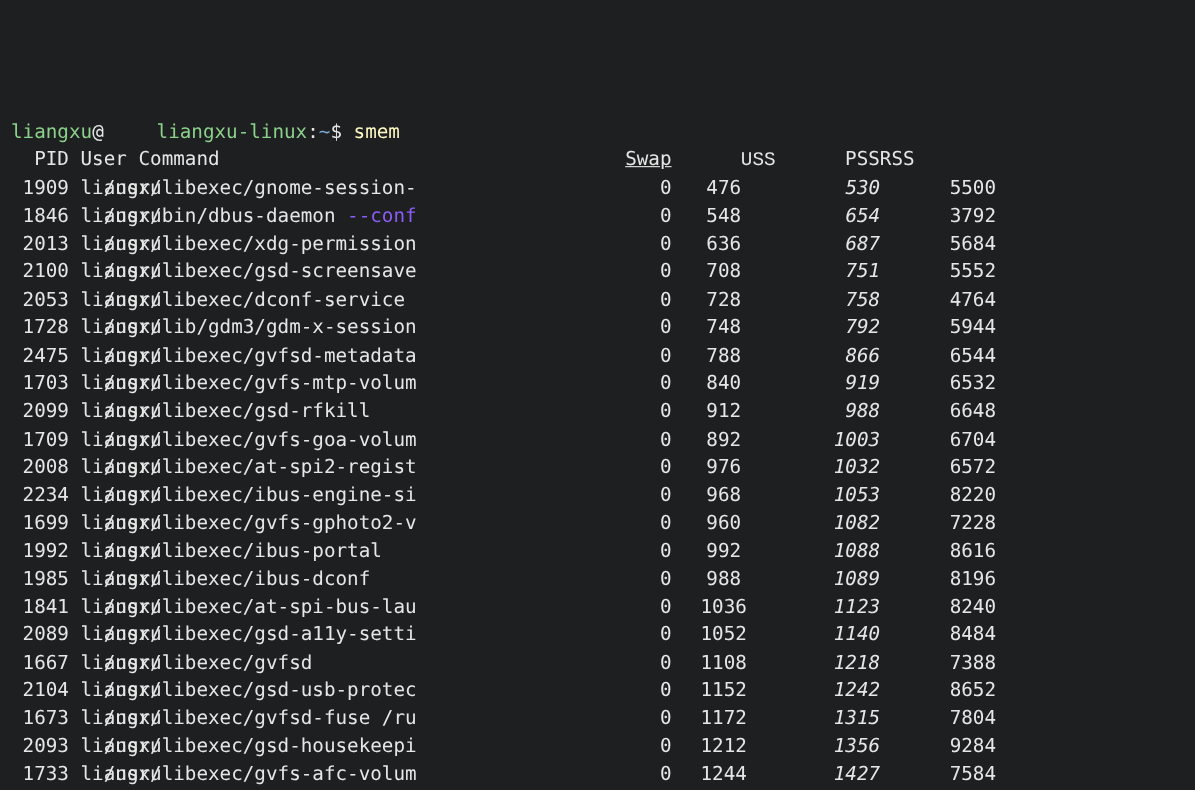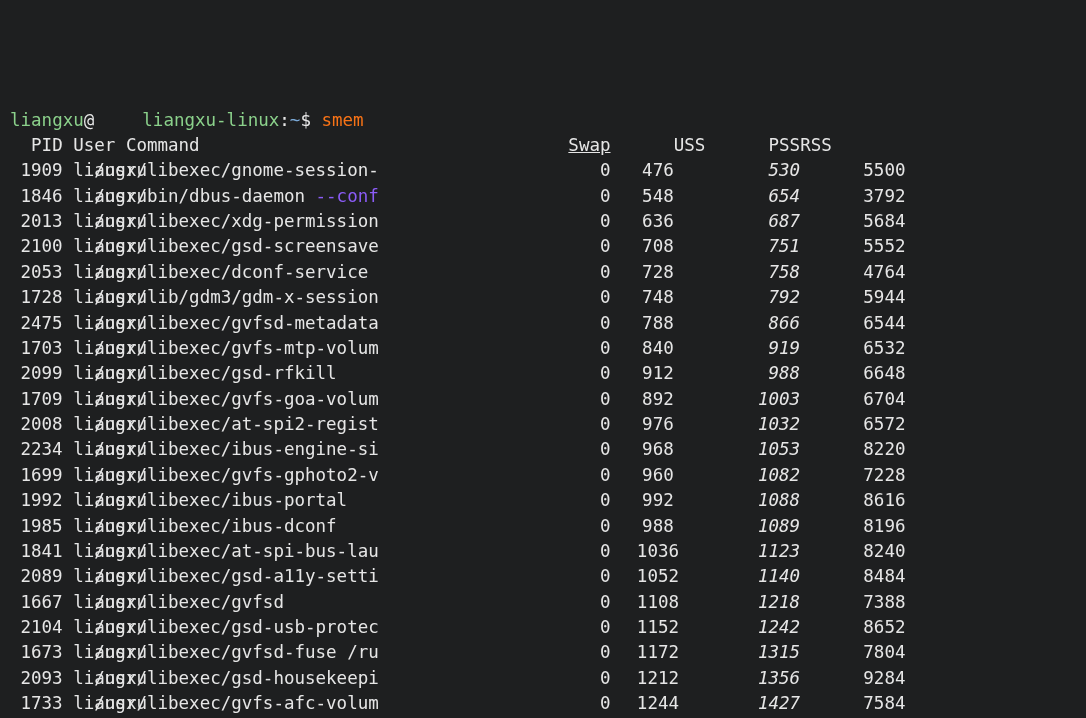--- a/index.html
+++ b/index.html
@@ -8,35 +8,35 @@
     background: #1e1f20;
     color: #e6e6e6;
     font-family: "DejaVu Sans Mono", "Liberation Mono", "Consolas", monospace;
     font-size: 17.5px;
     line-height: 1.45;
     white-space: pre;
   }
   .prompt-user { color: #8bd18b; }
   .prompt-host { color: #8bd18b; margin-left: 48px; }
   .prompt-path { color: #7aa8d6; }
-  .cmd        { color: #f97316; }
+  .cmd        { color: #fef9c3; }
   .flag       { color: #8b5cf6; } 
   .row, .header, .prompt-line { display: block; }
   .c-pid  { display:inline-block; width: 5ch; text-align: right; }
   .c-user { display:inline-block; width: 1ch; }
   .c-cmd  { display:inline-block; width: 40ch; }
   .c-swap { display:inline-block; width: 11ch; text-align: right; }
   .c-uss  { display:inline-block; width: 9ch;  text-align: center; }
   .c-pss  { display:inline-block; width: 9ch;  text-align: right; font-style: italic; }
   .c-rss  { display:inline-block; width: 10ch;  text-align: right; }
   .h-pid  { display:inline-block; width: 5ch; text-align: right; }
   .h-user { display:inline-block; width: 1ch; }
   .h-cmd  { display:inline-block; width: 40ch; }
   .h-swap { display:inline-block; width: 11ch; text-align: right; text-decoration: underline; }
-  .h-uss  { display:inline-block; width: 9ch;  text-align: right; }
+  .h-uss  { display:inline-block; width: 9ch;  text-align: right; font-family: Liberation Mono, monospace; }
   .h-pss  { display:inline-block; width: 9ch;  text-align: right; }
   .h-rss  { display:inline-block; width: 10ch;  }
 </style>
 </head>
 <body>
 
 
 
 <div id="term"><div class="prompt-line"><span class="prompt-user">liangxu</span><span>@</span><span class="prompt-host">liangxu-linux</span><span>:</span><span class="prompt-path">~</span><span>$ </span><span class="cmd">smem</span></div><div class="header"><span class="h-pid">PID</span><span class="h-user"> User</span><span class="h-cmd">     Command</span><span class="h-swap">Swap</span><span class="h-uss">USS</span><span class="h-pss">PSS</span><span class="h-rss">RSS</span></div><div class="row"><span class="c-pid">1909</span><span class="c-user"> liangxu</span><span class="c-cmd">  /usr/libexec/gnome-session-           </span><span class="c-swap">0</span><span class="c-uss">476</span><span class="c-pss">530</span><span class="c-rss">5500</span></div><div class="row"><span class="c-pid">1846</span><span class="c-user"> liangxu</span><span class="c-cmd">  /usr/bin/dbus-daemon <span class="flag">--conf           </span></span><span class="c-swap">0</span><span class="c-uss">548</span><span class="c-pss">654</span><span class="c-rss">3792</span></div><div class="row"><span class="c-pid">2013</span><span class="c-user"> liangxu</span><span class="c-cmd">  /usr/libexec/xdg-permission           </span><span class="c-swap">0</span><span class="c-uss">636</span><span class="c-pss">687</span><span class="c-rss">5684</span></div><div class="row"><span class="c-pid">2100</span><span class="c-user"> liangxu</span><span class="c-cmd">  /usr/libexec/gsd-screensave           </span><span class="c-swap">0</span><span class="c-uss">708</span><span class="c-pss">751</span><span class="c-rss">5552</span></div><div class="row"><span class="c-pid">2053</span><span class="c-user"> liangxu</span><span class="c-cmd">  /usr/libexec/dconf-service            </span><span class="c-swap">0</span><span class="c-uss">728</span><span class="c-pss">758</span><span class="c-rss">4764</span></div><div class="row"><span class="c-pid">1728</span><span class="c-user"> liangxu</span><span class="c-cmd">  /usr/lib/gdm3/gdm-x-session           </span><span class="c-swap">0</span><span class="c-uss">748</span><span class="c-pss">792</span><span class="c-rss">5944</span></div><div class="row"><span class="c-pid">2475</span><span class="c-user"> liangxu</span><span class="c-cmd">  /usr/libexec/gvfsd-metadata           </span><span class="c-swap">0</span><span class="c-uss">788</span><span class="c-pss">866</span><span class="c-rss">6544</span></div><div class="row"><span class="c-pid">1703</span><span class="c-user"> liangxu</span><span class="c-cmd">  /usr/libexec/gvfs-mtp-volum           </span><span class="c-swap">0</span><span class="c-uss">840</span><span class="c-pss">919</span><span class="c-rss">6532</span></div><div class="row"><span class="c-pid">2099</span><span class="c-user"> liangxu</span><span class="c-cmd">  /usr/libexec/gsd-rfkill               </span><span class="c-swap">0</span><span class="c-uss">912</span><span class="c-pss">988</span><span class="c-rss">6648</span></div><div class="row"><span class="c-pid">1709</span><span class="c-user"> liangxu</span><span class="c-cmd">  /usr/libexec/gvfs-goa-volum           </span><span class="c-swap">0</span><span class="c-uss">892</span><span class="c-pss">1003</span><span class="c-rss">6704</span></div><div class="row"><span class="c-pid">2008</span><span class="c-user"> liangxu</span><span class="c-cmd">  /usr/libexec/at-spi2-regist           </span><span class="c-swap">0</span><span class="c-uss">976</span><span class="c-pss">1032</span><span class="c-rss">6572</span></div><div class="row"><span class="c-pid">2234</span><span class="c-user"> liangxu</span><span class="c-cmd">  /usr/libexec/ibus-engine-si           </span><span class="c-swap">0</span><span class="c-uss">968</span><span class="c-pss">1053</span><span class="c-rss">8220</span></div><div class="row"><span class="c-pid">1699</span><span class="c-user"> liangxu</span><span class="c-cmd">  /usr/libexec/gvfs-gphoto2-v           </span><span class="c-swap">0</span><span class="c-uss">960</span><span class="c-pss">1082</span><span class="c-rss">7228</span></div><div class="row"><span class="c-pid">1992</span><span class="c-user"> liangxu</span><span class="c-cmd">  /usr/libexec/ibus-portal              </span><span class="c-swap">0</span><span class="c-uss">992</span><span class="c-pss">1088</span><span class="c-rss">8616</span></div><div class="row"><span class="c-pid">1985</span><span class="c-user"> liangxu</span><span class="c-cmd">  /usr/libexec/ibus-dconf               </span><span class="c-swap">0</span><span class="c-uss">988</span><span class="c-pss">1089</span><span class="c-rss">8196</span></div><div class="row"><span class="c-pid">1841</span><span class="c-user"> liangxu</span><span class="c-cmd">  /usr/libexec/at-spi-bus-lau           </span><span class="c-swap">0</span><span class="c-uss">1036</span><span class="c-pss">1123</span><span class="c-rss">8240</span></div><div class="row"><span class="c-pid">2089</span><span class="c-user"> liangxu</span><span class="c-cmd">  /usr/libexec/gsd-a11y-setti           </span><span class="c-swap">0</span><span class="c-uss">1052</span><span class="c-pss">1140</span><span class="c-rss">8484</span></div><div class="row"><span class="c-pid">1667</span><span class="c-user"> liangxu</span><span class="c-cmd">  /usr/libexec/gvfsd                    </span><span class="c-swap">0</span><span class="c-uss">1108</span><span class="c-pss">1218</span><span class="c-rss">7388</span></div><div class="row"><span class="c-pid">2104</span><span class="c-user"> liangxu</span><span class="c-cmd">  /usr/libexec/gsd-usb-protec           </span><span class="c-swap">0</span><span class="c-uss">1152</span><span class="c-pss">1242</span><span class="c-rss">8652</span></div><div class="row"><span class="c-pid">1673</span><span class="c-user"> liangxu</span><span class="c-cmd">  /usr/libexec/gvfsd-fuse /ru           </span><span class="c-swap">0</span><span class="c-uss">1172</span><span class="c-pss">1315</span><span class="c-rss">7804</span></div><div class="row"><span class="c-pid">2093</span><span class="c-user"> liangxu</span><span class="c-cmd">  /usr/libexec/gsd-housekeepi           </span><span class="c-swap">0</span><span class="c-uss">1212</span><span class="c-pss">1356</span><span class="c-rss">9284</span></div><div class="row"><span class="c-pid">1733</span><span class="c-user"> liangxu</span><span class="c-cmd">  /usr/libexec/gvfs-afc-volum           </span><span class="c-swap">0</span><span class="c-uss">1244</span><span class="c-pss">1427</span><span class="c-rss">7584</span></div><div class="row"><span class="c-pid">2108</span><span class="c-user"> liangxu</span><span class="c-cmd">  /usr/libexec/gsd-wwan                 </span><span class="c-swap">0</span><span class="c-uss">1316</span><span class="c-pss">1432</span><span class="c-rss">9252</span></div></div>
 

